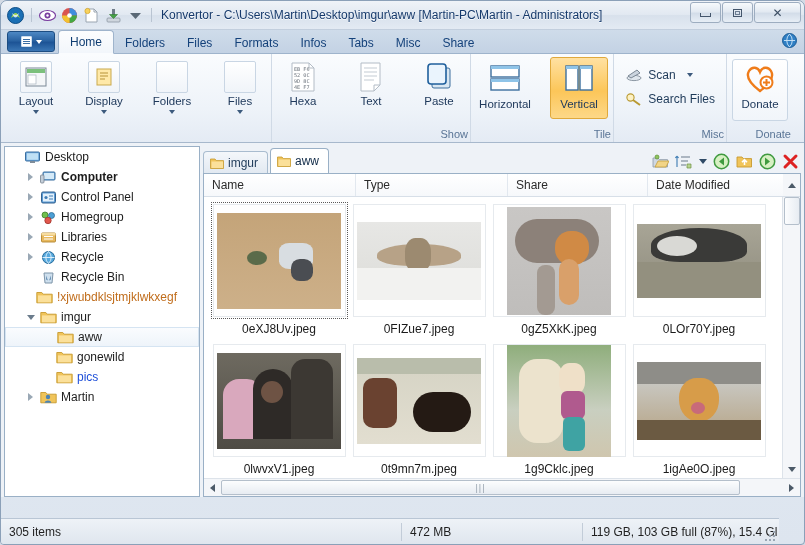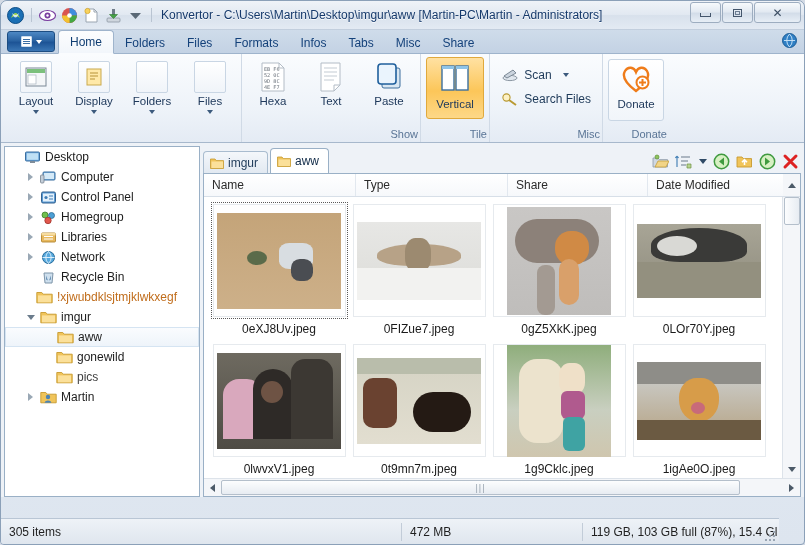--- a/index.html
+++ b/index.html
@@ -85,21 +85,21 @@
     height:88px;position:relative;
     background:linear-gradient(to bottom,#fafcfe 0%,#eef3f9 62%,#e4ebf4 100%);
     border-bottom:1px solid #a7b8cc;
     display:flex;align-items:stretch;padding-left:4px;
   }
   .group{
     display:flex;flex-direction:column;justify-content:space-between;
     padding:3px 2px 0 2px;position:relative;
   }
   .group + .group{border-left:1px solid #d0dae6;align-items:flex-end;}
-  .group-items{display:flex;align-items:flex-start;gap:6px;padding:0 3px;}
+  .group-items{display:flex;align-items:flex-start;gap:16px;padding:0 3px;}
   .group-label{
     text-align:center;font-size:11px;color:#5a7596;height:15px;line-height:15px;
   }
   .bigbtn{
     width:52px;min-height:62px;padding:3px 1px 1px;
     display:flex;flex-direction:column;align-items:center;
     border:1px solid transparent;border-radius:3px;box-sizing:border-box;
     text-align:center;
   }
   .bigbtn .lab{font-size:11.5px;color:#1b3category;color:#203a5c;line-height:13px;margin-top:2px;}
@@ -405,20 +405,31 @@
             </svg>
           </span>
           <span class="lab">Paste</span>
         </div>
       </div>
       <div class="group-label">Show</div>
     </div>
 
     <div class="group">
       <div class="group-items">
+        <div class="tilebtn">
+          <span class="icon-plain">
+            <svg class="svgico" width="30" height="28" viewBox="0 0 30 28">
+              <rect x="1" y="2" width="28" height="11" fill="#ffffff" stroke="#3d6f9e" stroke-width="1.4"></rect>
+              <rect x="1" y="2" width="28" height="3" fill="#8fc4e8"></rect>
+              <rect x="1" y="15" width="28" height="11" fill="#ffffff" stroke="#3d6f9e" stroke-width="1.4"></rect>
+              <rect x="1" y="15" width="28" height="3" fill="#8fc4e8"></rect>
+            </svg>
+          </span>
+          <span class="lab">Horizontal</span>
+        </div>
         <div class="tilebtn selected">
           <span class="icon-plain">
             <svg class="svgico" width="30" height="28" viewBox="0 0 30 28">
               <rect x="2" y="2" width="12" height="24" fill="#ffffff" stroke="#3d6f9e" stroke-width="1.4"></rect>
               <rect x="2" y="2" width="12" height="3" fill="#8fc4e8"></rect>
               <rect x="16" y="2" width="12" height="24" fill="#ffffff" stroke="#3d6f9e" stroke-width="1.4"></rect>
               <rect x="16" y="2" width="12" height="3" fill="#8fc4e8"></rect>
             </svg>
           </span>
           <span class="lab">Vertical</span>
@@ -479,21 +490,21 @@
             <span class="expander"></span>
             <span style="display: flex;">
               <svg width="17" height="15" viewBox="0 0 17 15" class="svgico">
                 <rect x="1.5" y="2" width="14" height="9" rx="1" fill="#6fa8dc" stroke="#3a6fa0" stroke-width="1"></rect>
                 <rect x="2.8" y="3.2" width="11.4" height="6.6" fill="#bfe0f5"></rect>
                 <rect x="6" y="11" width="5" height="2" fill="#7f8c99"></rect>
               </svg>
             </span>
             <span style="color: rgb(28, 28, 28);">Desktop</span>
           </div>
-          <div class="tree-row" style="padding-left: 20px;">
+          <div class="tree-row" style="padding-left: 20px; font-weight: bold;">
             <span class="expander">
               <span class="tri-closed"></span>
             </span>
             <span style="display: flex;">
               <svg width="17" height="15" viewBox="0 0 17 15" class="svgico">
                 <rect x="3" y="2" width="12" height="8" rx="1" fill="#7fb3dd" stroke="#3a6fa0" stroke-width="1"></rect>
                 <rect x="4" y="3" width="10" height="6" fill="#d5eaf8"></rect>
                 <rect x="0.5" y="5" width="3.5" height="8" rx="1" fill="#c3ced9" stroke="#78848f" stroke-width=".8"></rect>
               </svg>
             </span>
@@ -542,21 +553,21 @@
           <div class="tree-row" style="padding-left: 20px;">
             <span class="expander">
               <span class="tri-closed"></span>
             </span>
             <span style="display: flex;">
               <svg width="17" height="15" viewBox="0 0 17 15" class="svgico">
                 <circle cx="8.5" cy="7.5" r="6" fill="#55a8dd" stroke="#2b6e9c" stroke-width="1"></circle>
                 <path d="M2.5 7.5 h12 M8.5 1.5 a8 8 0 0 1 0 12 a8 8 0 0 1 0 -12" fill="none" stroke="#e6f4fd" stroke-width=".9"></path>
               </svg>
             </span>
-            <span style="color: rgb(28, 28, 28);">Network</span>
+            <span style="color: rgb(28, 28, 28);">Recycle</span>
           </div>
           <div class="tree-row" style="padding-left: 20px;">
             <span class="expander"></span>
             <span style="display: flex;">
               <svg width="17" height="15" viewBox="0 0 17 15" class="svgico">
                 <path d="M4 3 h9 l-1 10 h-7 z" fill="#cfe0ee" stroke="#7d94a8" stroke-width="1"></path>
                 <path d="M6 5.5 l2 5 l-2 -1 z" fill="#6b93b8"></path>
                 <path d="M11 5.5 l-2 5 l2 -1 z" fill="#6b93b8"></path>
               </svg>
             </span>
@@ -605,21 +616,21 @@
             <span style="color: rgb(28, 28, 28);">gonewild</span>
           </div>
           <div class="tree-row" style="padding-left: 36px;">
             <span class="expander"></span>
             <span style="display: flex;">
               <svg width="17" height="15" viewBox="0 0 17 15" class="svgico">
                 <path d="M0.8 2.5 h5 l1.4 1.7 h9 v8.6 h-15.4 z" fill="#f0c45a" stroke="#c79a2f" stroke-width=".9"></path>
                 <path d="M2 5.4 h13 v6.9 h-13 z" fill="#fbe09a"></path>
               </svg>
             </span>
-            <span style="color: #404040;">pics</span>
+            <span style="color: #1d4ed8;">pics</span>
           </div>
           <div class="tree-row" style="padding-left: 20px;">
             <span class="expander">
               <span class="tri-closed"></span>
             </span>
             <span style="display: flex;">
               <svg width="17" height="15" viewBox="0 0 17 15" class="svgico">
                 <path d="M0.8 2.5 h5 l1.4 1.7 h9 v8.6 h-15.4 z" fill="#f0c45a" stroke="#c79a2f" stroke-width=".9"></path>
                 <circle cx="8" cy="7" r="2.2" fill="#4b83b5"></circle>
                 <path d="M4.6 12.8 c0.6 -3 6.2 -3 6.8 0 z" fill="#4b83b5"></path>

